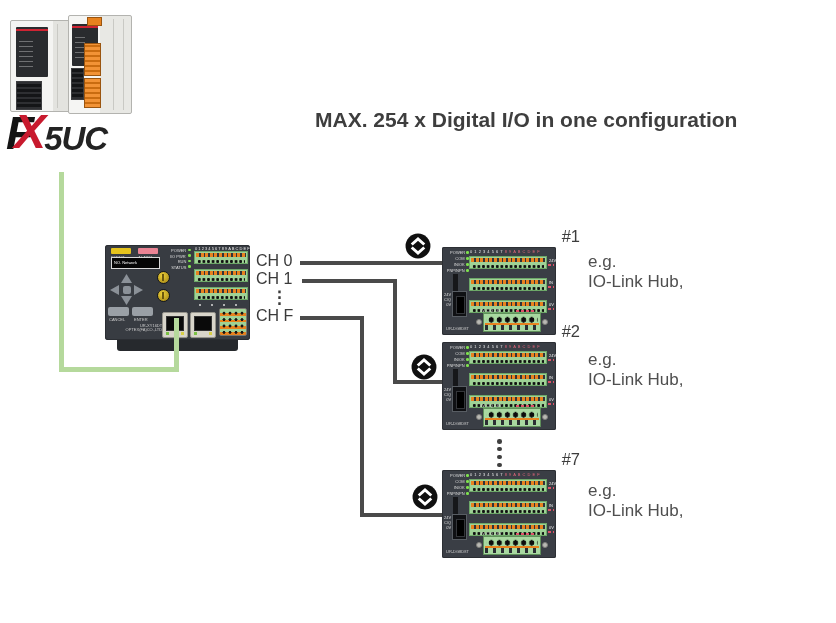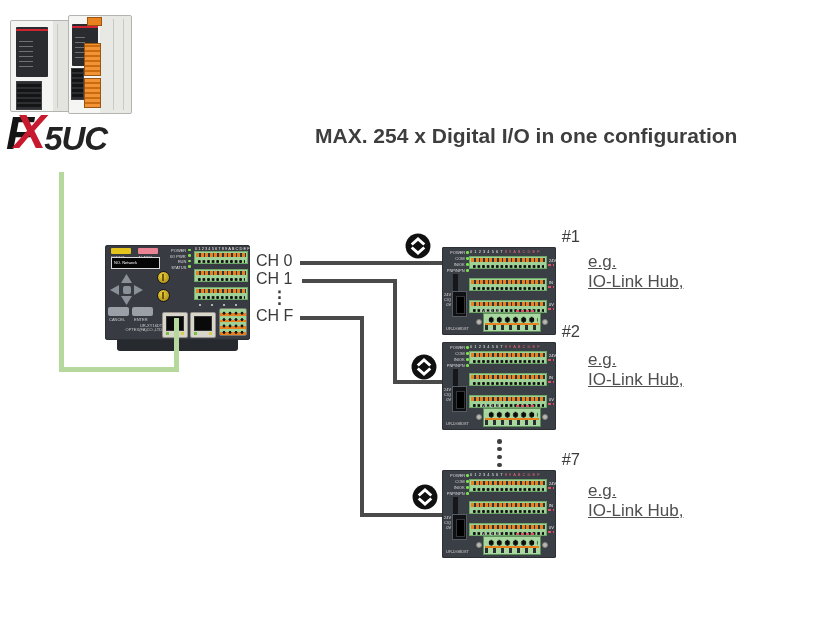--- a/index.html
+++ b/index.html
@@ -1,24 +1,24 @@
 <!DOCTYPE html>
 <html><head>
 <meta charset="utf-8">
 <style>
   * { margin:0; padding:0; box-sizing:border-box; }
   body { background:#fff; font-family:"Liberation Sans", sans-serif; }
   #canvas { position:relative; width:836px; height:623px; background:#ffffff; overflow:hidden; }
 
   
-  .title { position:absolute; left:315px; top:124px; font-size:21px; font-weight:bold; color:#3e3e3e; }
+  .title { position:absolute; left:315px; top:108px; font-size:21px; font-weight:bold; color:#3e3e3e; }
   .master-label { position:absolute; left:83px; top:208px; font-size:20px; color:#4a4a4a; }
   .ch { position:absolute; font-size:16px; color:#3a3a3a; white-space:nowrap; }
   .ch.vdots { font-size:17px; font-weight:bold; }
-  .desc { position:absolute; left:588px; font-size:17px; line-height:19.5px; color:#4f4f4f;text-decoration:underline; }
+  .desc { position:absolute; left:588px; font-size:17px; line-height:19.5px; color:#4f4f4f; }
   .hub-num { position:absolute; top:-20px; right:-24px; font-size:16.5px; color:#3d3d3d; white-space:nowrap; }
 
   
   .fx-logo { position:absolute; left:6px; top:108px; display:flex; align-items:flex-end; }
   .fx-f { font-style:italic; font-weight:900; font-size:46px; line-height:1; color:#141414; letter-spacing:-2px; }
   .fx-x { font-style:italic; font-weight:900; font-size:48px; line-height:1; color:#c81a2e; margin-left:-18px; }
   .fx-s { font-style:italic; font-weight:800; font-size:33px; line-height:1; color:#232323; margin-left:-2px; margin-bottom:1px; letter-spacing:-1px; }
 
   
   .pm { position:absolute; border:1px solid #b3b3af; border-radius:2px; }

